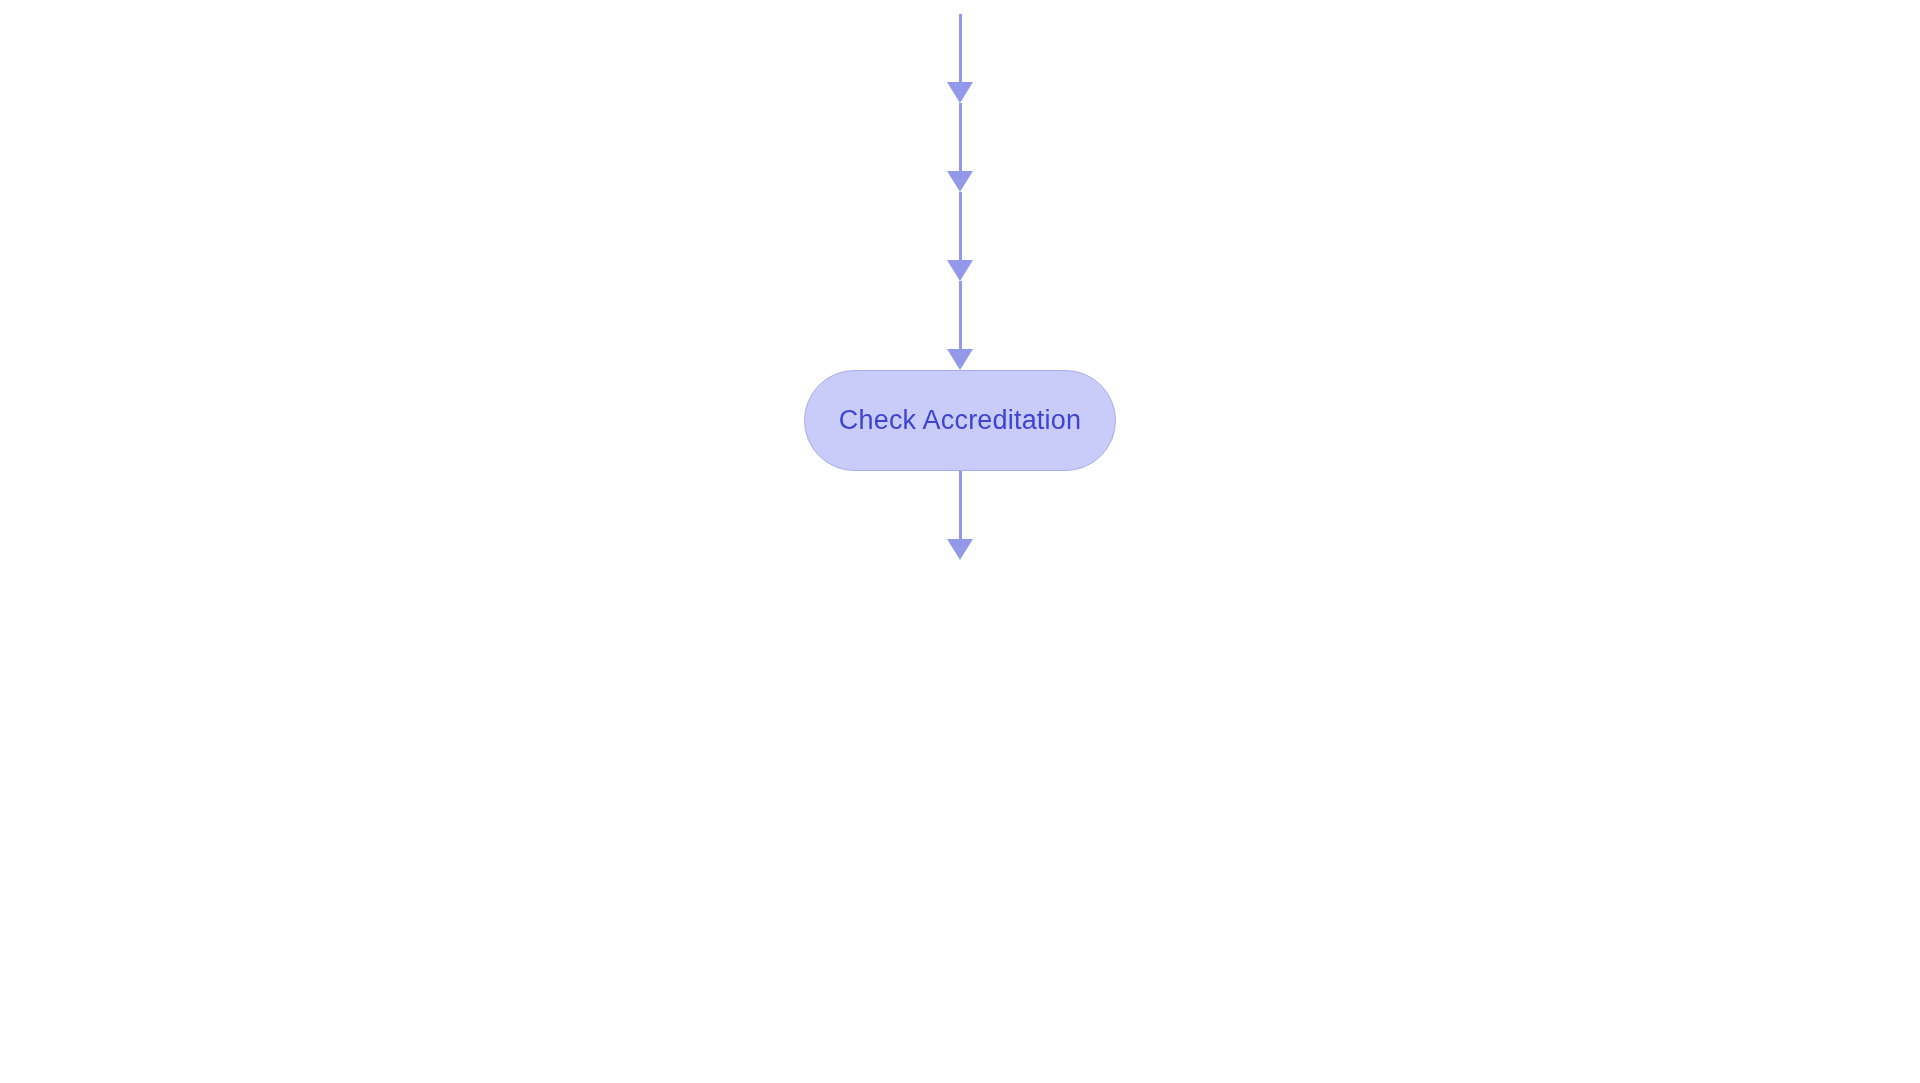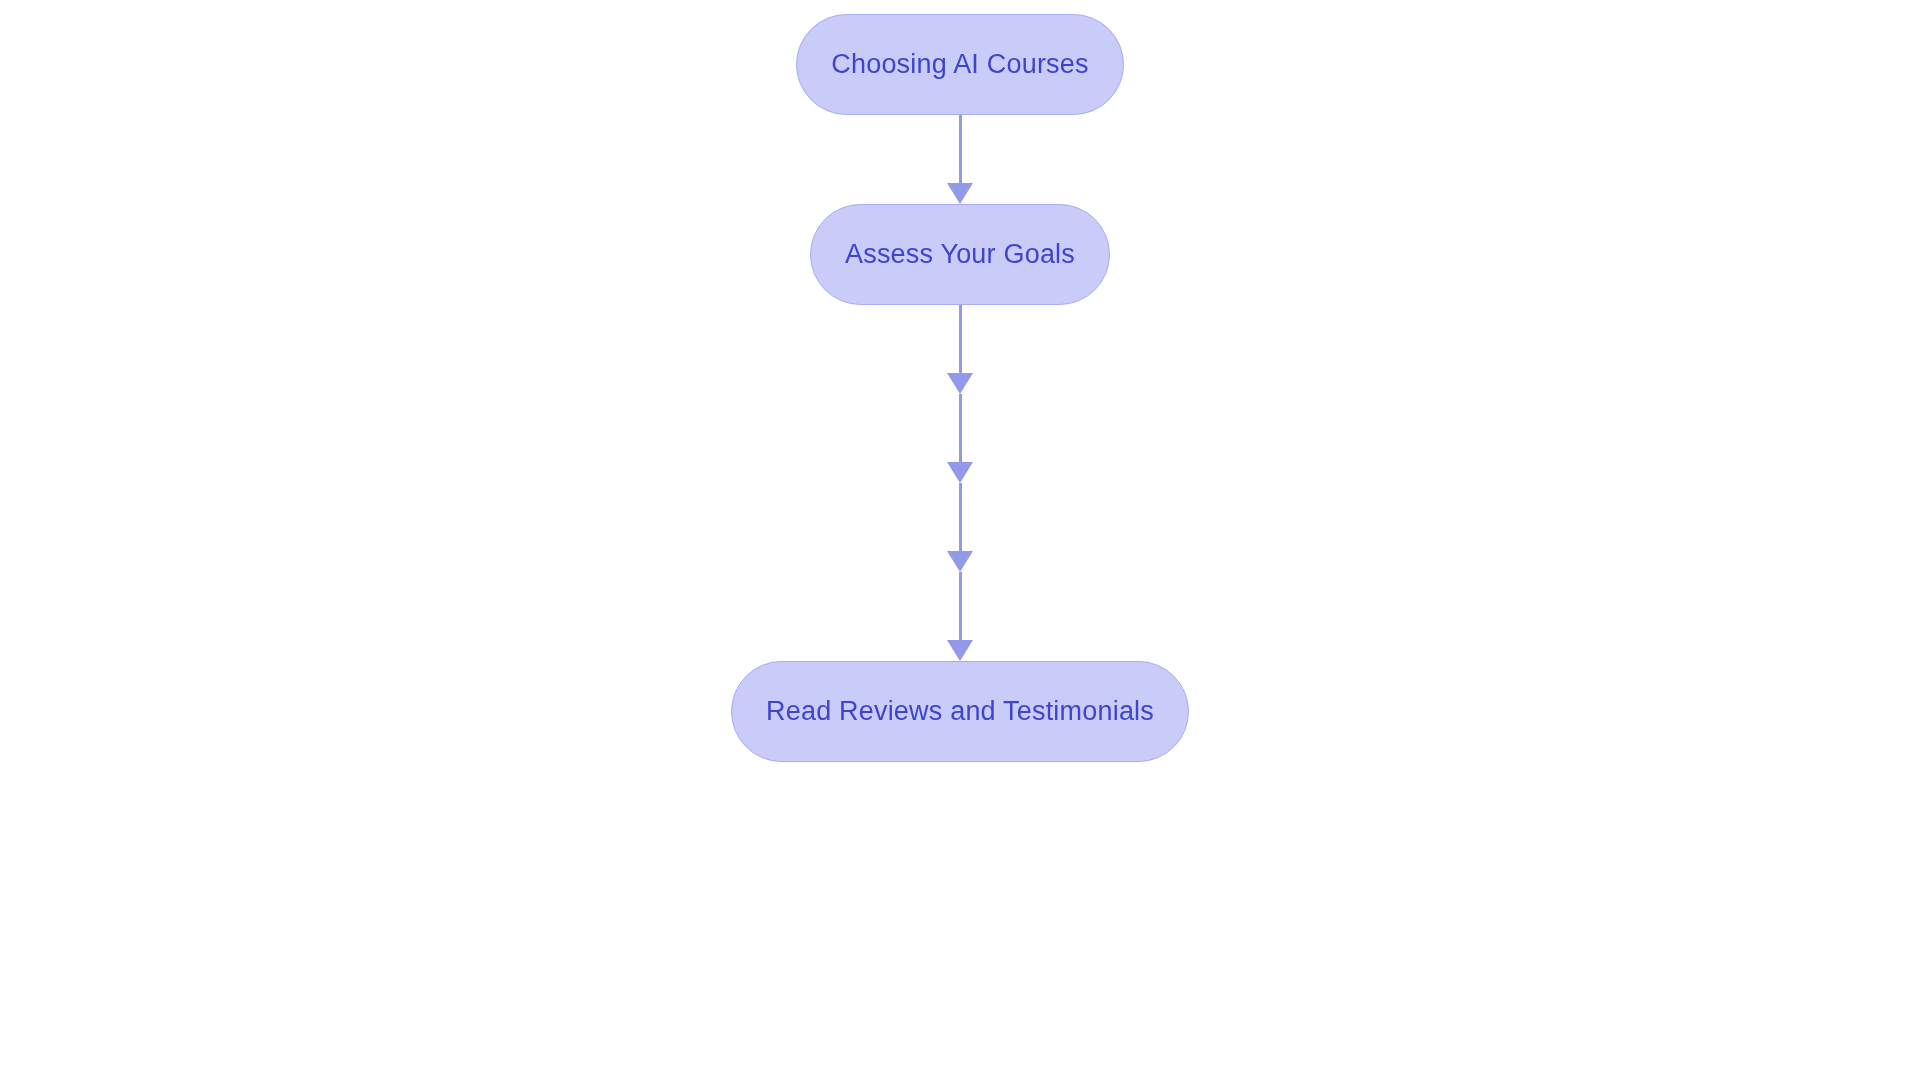--- a/index.html
+++ b/index.html
@@ -60,32 +60,20 @@
     border-right: 13px solid transparent;
     border-top: 21px solid #9298ea;
   }
 </style>
 </head>
 <body>
 
 <div class="canvas">
   <div class="flow">
 
-    <div class="node">
-      <span>Choosing AI Courses</span>
-    </div>
-
-    <div class="arrow">
-      <div class="shaft"></div>
-      <div class="head"></div>
-    </div>
-
-    <div class="node">
-      <span>Assess Your Goals</span>
-    </div>
 
     <div class="arrow">
       <div class="shaft"></div>
       <div class="head"></div>
     </div>
 
 
     <div class="arrow">
       <div class="shaft"></div>
       <div class="head"></div>
@@ -97,17 +85,23 @@
       <div class="head"></div>
     </div>
 
 
     <div class="arrow">
       <div class="shaft"></div>
       <div class="head"></div>
     </div>
 
     <div class="node">
-      <span>Read Reviews and Testimonials</span>
+      <span>Check Accreditation</span>
     </div>
+
+    <div class="arrow">
+      <div class="shaft"></div>
+      <div class="head"></div>
+    </div>
+
 
   </div>
 </div>
 
 </body></html>

